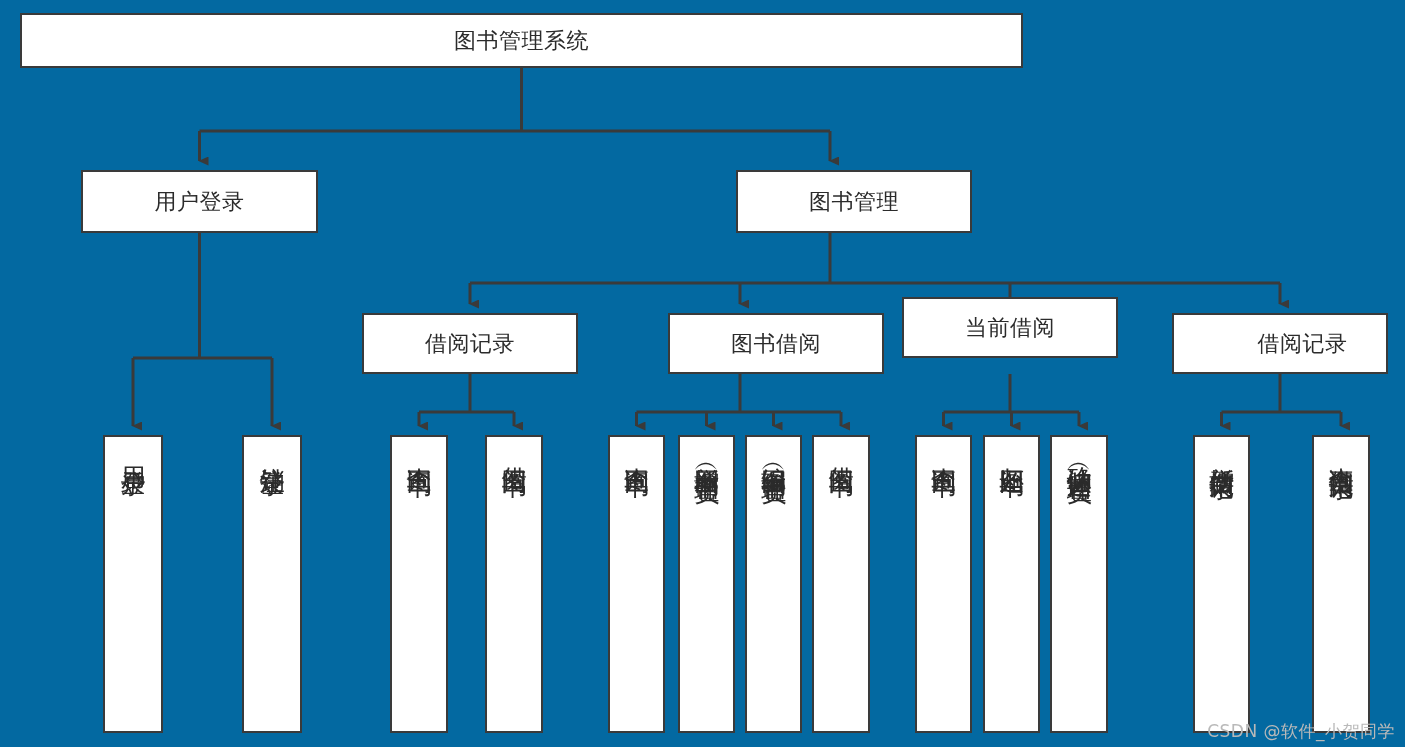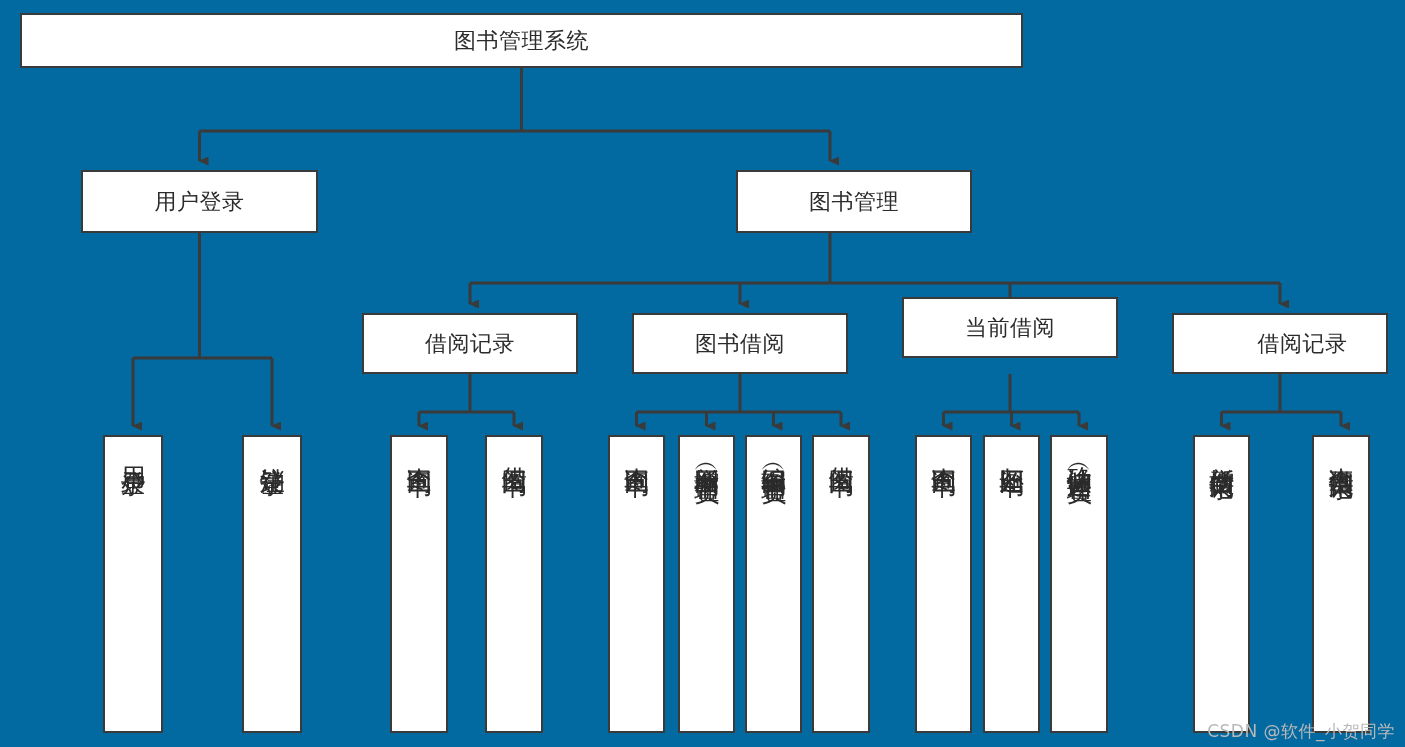--- a/index.html
+++ b/index.html
@@ -124,21 +124,21 @@
   <div class="node horizontal" style="left: 81px; top: 170px; width: 237px; height: 63px;">
     <span class="label">用户登录</span>
   </div>
   <div class="node horizontal" style="left: 736px; top: 170px; width: 236px; height: 63px;">
     <span class="label">图书管理</span>
   </div>
 
   <div class="node horizontal" style="left: 362px; top: 313px; width: 216px; height: 61px;">
     <span class="label">借阅记录</span>
   </div>
-  <div class="node horizontal" style="left: 632px; top: 313px; width: 216px; height: 61px;">
+  <div class="node horizontal" style="left: 668px; top: 313px; width: 216px; height: 61px;">
     <span class="label">图书借阅</span>
   </div>
   <div class="node horizontal" style="left: 902px; top: 297px; width: 216px; height: 61px;">
     <span class="label">当前借阅</span>
   </div>
   <div class="node horizontal" style="left: 1172px; top: 313px; width: 216px; height: 61px; padding-left: 45px;">
     <span class="label">借阅记录</span>
   </div>
 
   <div class="node vertical" style="left: 103px; top: 435px; width: 60px; height: 298px;">

